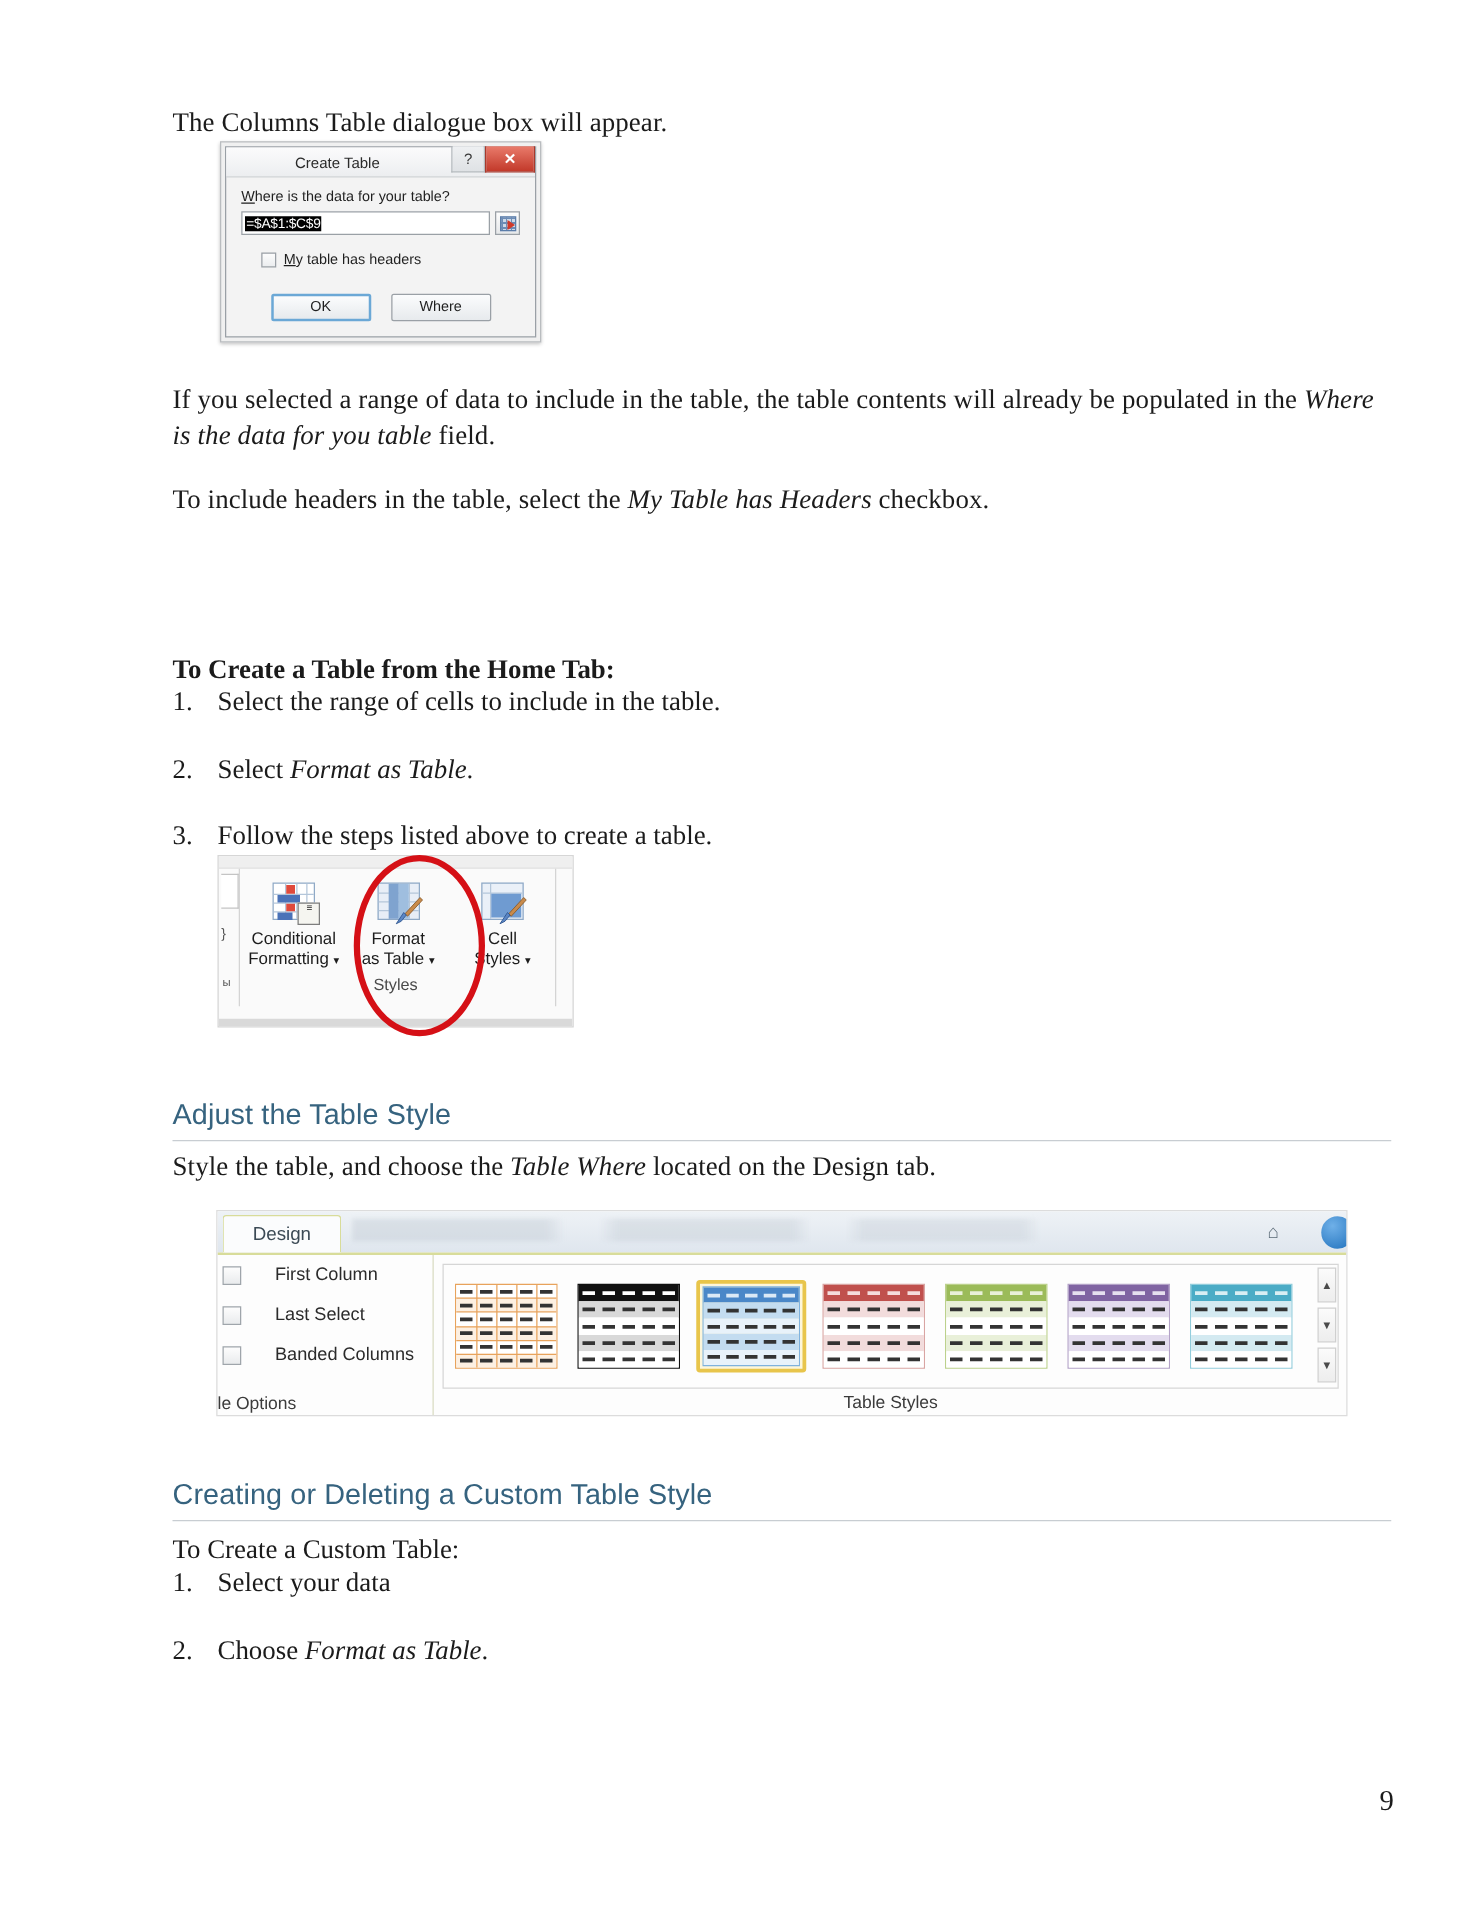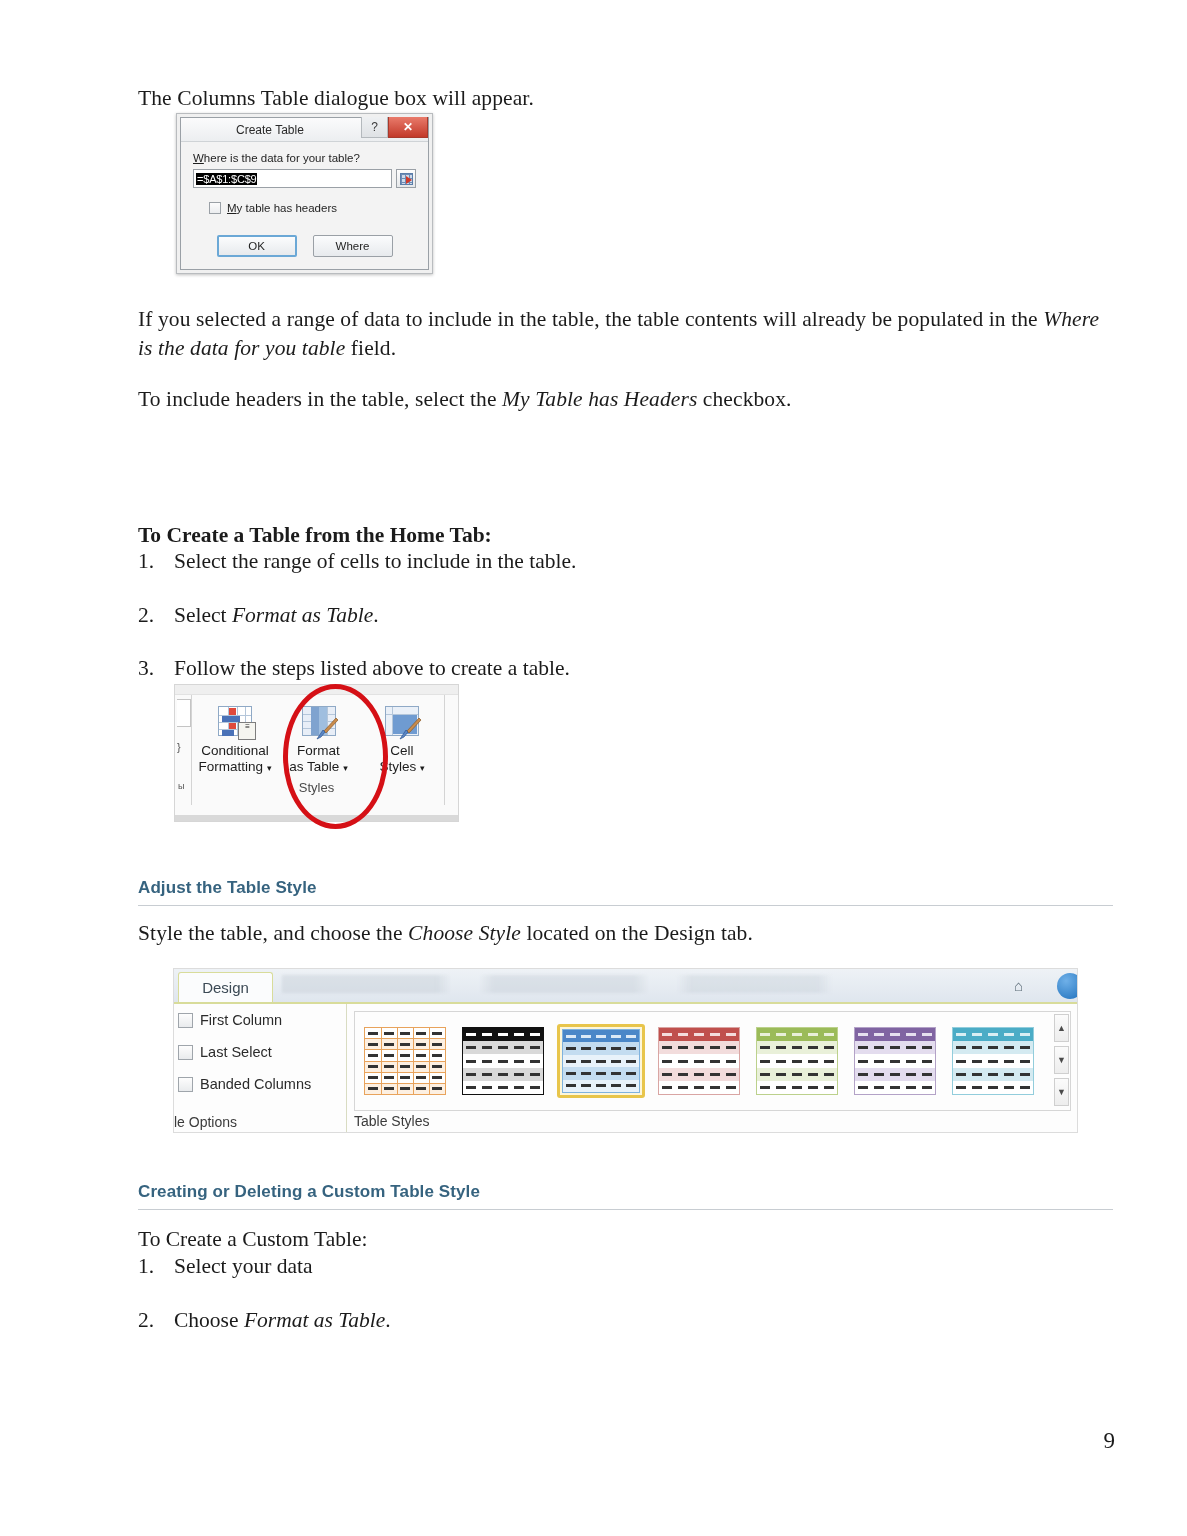--- a/index.html
+++ b/index.html
@@ -49,22 +49,22 @@
     width: 36px;
   }
   .listline i { font-style: italic; }
 
   
   .heading {
     position: absolute;
     left: 138px;
     width: 975px;
     font-family: "Liberation Sans", sans-serif;
-    font-size: 17px;
-    font-weight: 700;
+    font-size: 23px;
+    font-weight: 400;
     color: #36637f;
     letter-spacing: 0.1px;
     padding-bottom: 7px;
     border-bottom: 1px solid #c8cdd2;
     box-sizing: border-box;
   }
 
   .pagenum {
     position: absolute;
     right: 72px;
@@ -365,21 +365,21 @@
     width: 26px; height: 26px; border-radius: 50%;
     background: radial-gradient(circle at 35% 30%, #6fb0e8, #1d6fbb);
   }
 
   .rd-body { position: relative; height: 130px; }
   .rd-options {
     position: absolute; left: 0; top: 0; width: 172px; bottom: 0;
     border-right: 1px solid #d9dcc2;
   }
   .opt-row {
-    display: flex; align-items: center; gap: 7px;
+    display: flex; align-items: center; gap: 27px;
     padding-left: 4px; height: 32px;
   }
   .opt-cb {
     width: 15px; height: 15px;
     background: linear-gradient(#fdfdfd,#e9ebed);
     border: 1px solid #9fa5ab;
     box-sizing: border-box;
     flex: none;
   }
   .opt-lbl { font-size: 14.5px; color: #2b2b2b; }
@@ -394,21 +394,21 @@
     background: #fdfdfd;
     border: 1px solid #d6d6d6;
     box-sizing: border-box;
     display: flex;
     align-items: center;
     padding: 0 6px;
     gap: 10px;
   }
   .rd-galname {
     position: absolute; left: 180px; right: 6px; bottom: 5px;
-    font-size: 14px; color: #3b3b3b;
+    text-align: center; font-size: 14px; color: #3b3b3b;
   }
 
   .thumb {
     width: 88px; height: 74px;
     box-sizing: border-box;
     padding: 3px;
     display: flex; flex-direction: column; gap: 1px;
     flex: none;
   }
   .thumb.selected {
@@ -604,21 +604,21 @@
     <div class="rh-bottombar"></div>
   </div>
 
   <div class="red-ellipse"></div>
 
   <div class="heading" style="top:878px;">
     <span>Adjust the Table Style</span>
   </div>
 
   <div class="para" style="top:919px;">
-    <span>Style the table, and choose the </span><i>Choose Style</i><span> located on the Design tab.</span>
+    <span>Style the table, and choose the </span><i>Table Where</i><span> located on the Design tab.</span>
   </div>
 
   <div class="ribbon-design">
 
     <div class="rd-tabstrip">
       <div class="rd-tab">Design</div>
       <div class="rd-blur"></div>
       <div class="rd-chev">⌂</div>
       <div class="rd-help"></div>
     </div>

